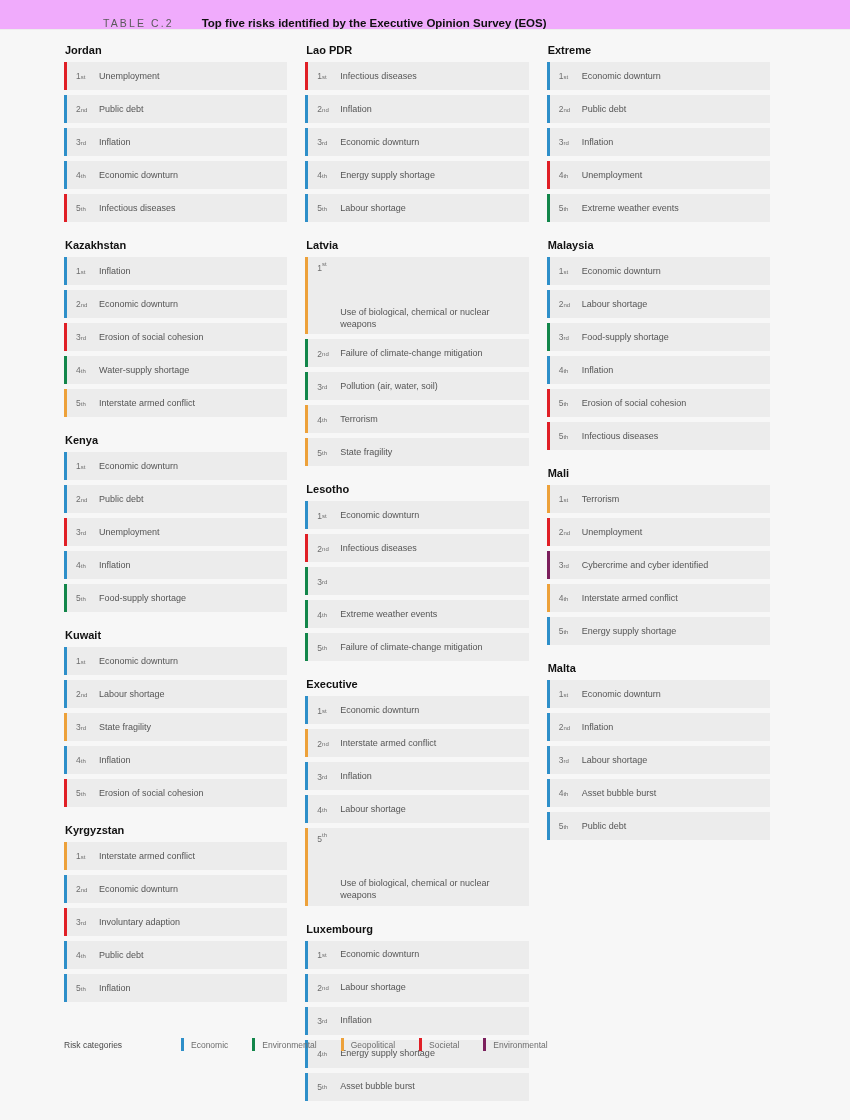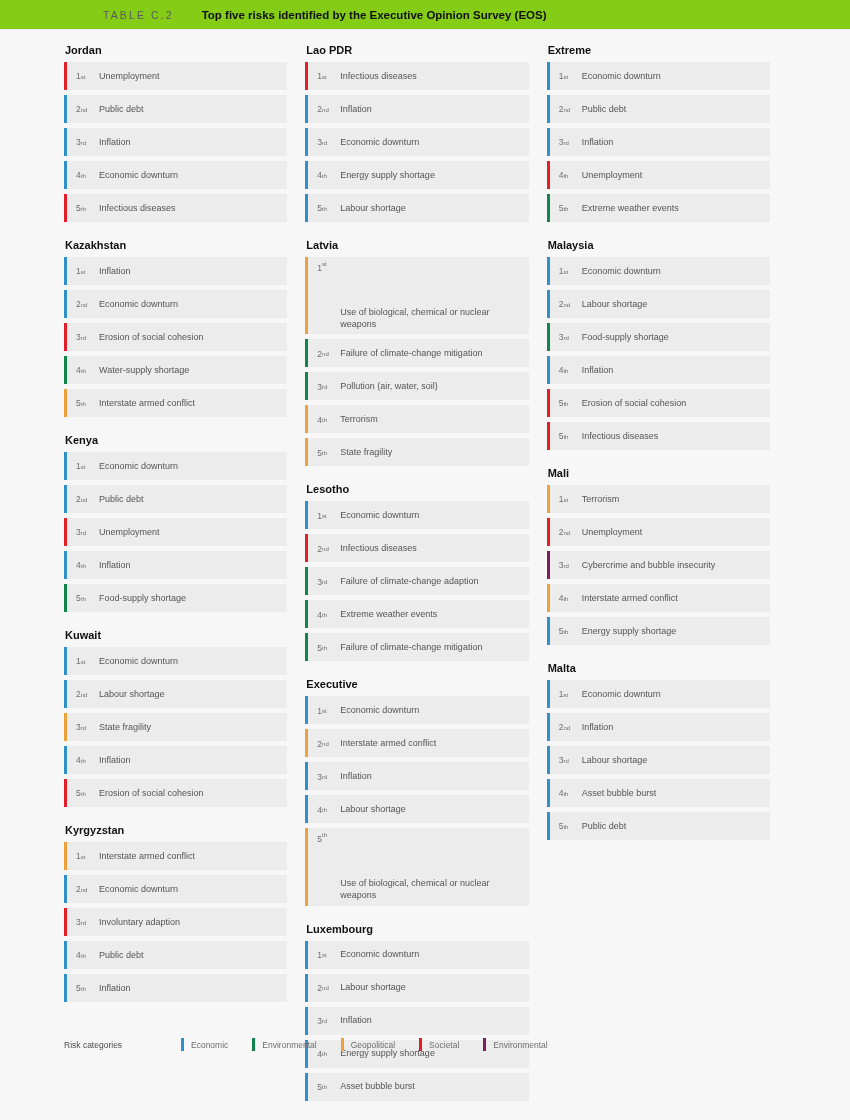--- a/index.html
+++ b/index.html
@@ -9,23 +9,23 @@
     height: 1120px;
     background: #f7f7f7;
     font-family: "Liberation Sans", sans-serif;
     color: #3c3c3c;
     overflow: hidden;
     position: relative;
   }
   
   #header-band {
     height: 30px;
-    background: #84cc16;
+    background: #f0abfc;
     display: flex;
-    align-items: center;
+    align-items: flex-end;
     padding-left: 103px;
     border-bottom: 1px solid #ededed;
   }
   #table-number {
     font-size: 10.5px;
     letter-spacing: 2.1px;
     color: #5a5a5a;
     font-weight: 400;
     white-space: nowrap;
   }
@@ -436,21 +436,20 @@
             <sup>nd</sup>
           </div>
           <div class="risk-label">Infectious diseases</div>
         </div>
         <div class="risk-row" style="background: rgb(236, 236, 236);">
           <div class="bar" style="background: rgb(18, 134, 74);"></div>
           <div class="rank">
             <span>3</span>
             <sup>rd</sup>
           </div>
-          <div class="risk-label">Failure of climate-change adaption</div>
         </div>
         <div class="risk-row" style="background: rgb(236, 236, 236);">
           <div class="bar" style="background: rgb(18, 134, 74);"></div>
           <div class="rank">
             <span>4</span>
             <sup>th</sup>
           </div>
           <div class="risk-label">Extreme weather events</div>
         </div>
         <div class="risk-row" style="background: rgb(236, 236, 236);">
@@ -661,21 +660,21 @@
             <sup>nd</sup>
           </div>
           <div class="risk-label">Unemployment</div>
         </div>
         <div class="risk-row" style="background: rgb(236, 236, 236);">
           <div class="bar" style="background: rgb(123, 31, 92);"></div>
           <div class="rank">
             <span>3</span>
             <sup>rd</sup>
           </div>
-          <div class="risk-label">Cybercrime and bubble insecurity</div>
+          <div class="risk-label">Cybercrime and cyber identified</div>
         </div>
         <div class="risk-row" style="background: rgb(236, 236, 236);">
           <div class="bar" style="background: rgb(237, 161, 58);"></div>
           <div class="rank">
             <span>4</span>
             <sup>th</sup>
           </div>
           <div class="risk-label">Interstate armed conflict</div>
         </div>
         <div class="risk-row" style="background: rgb(236, 236, 236);">

